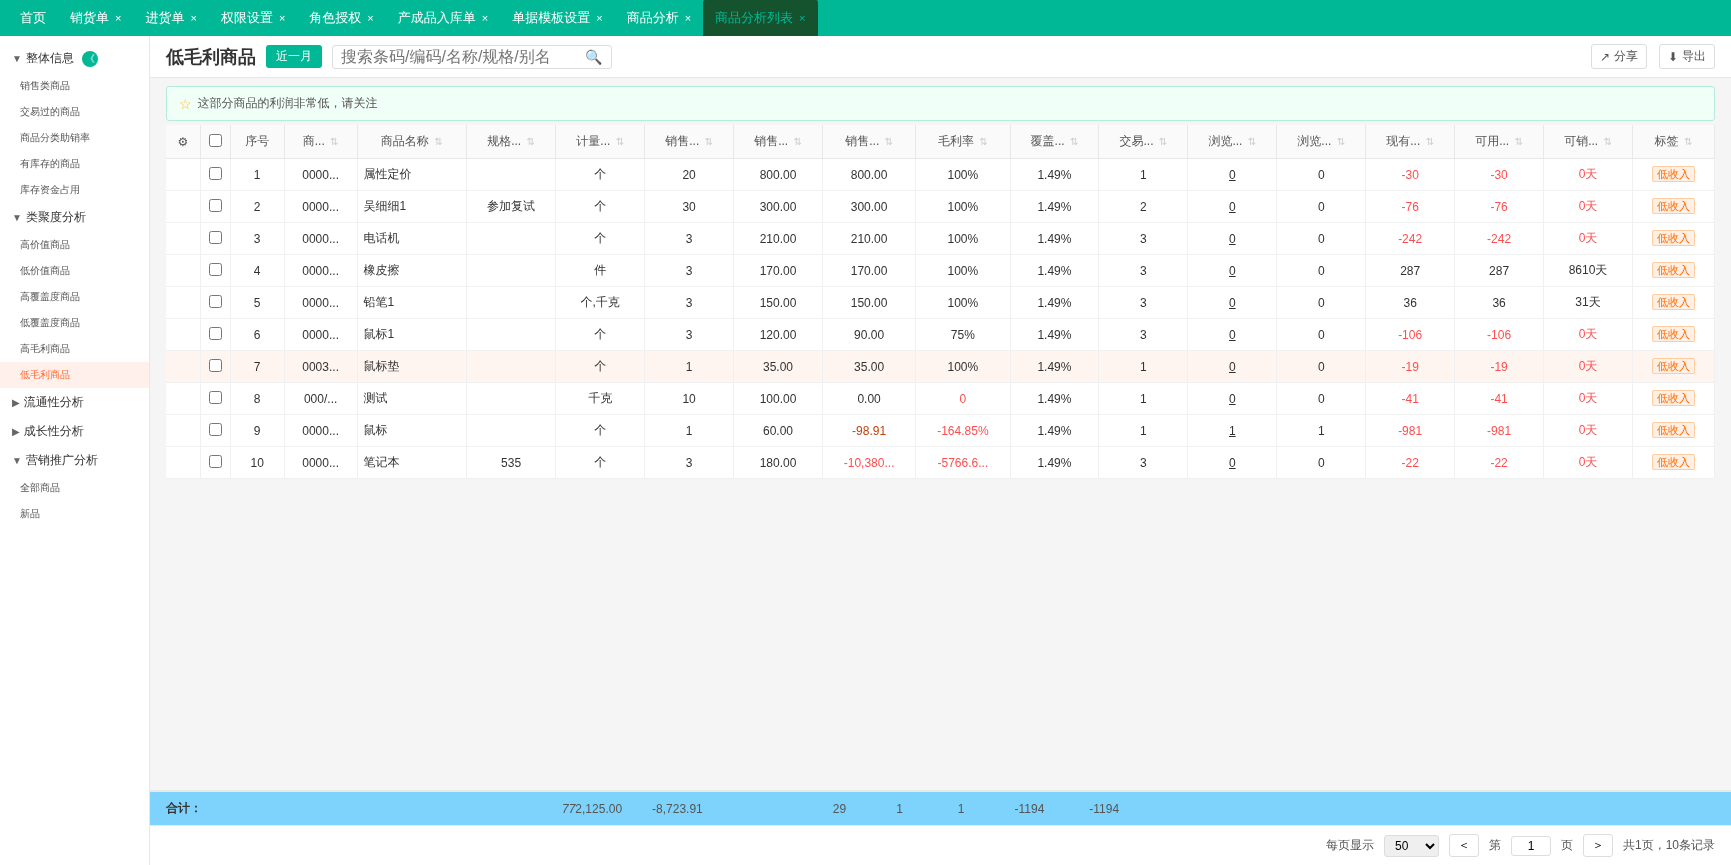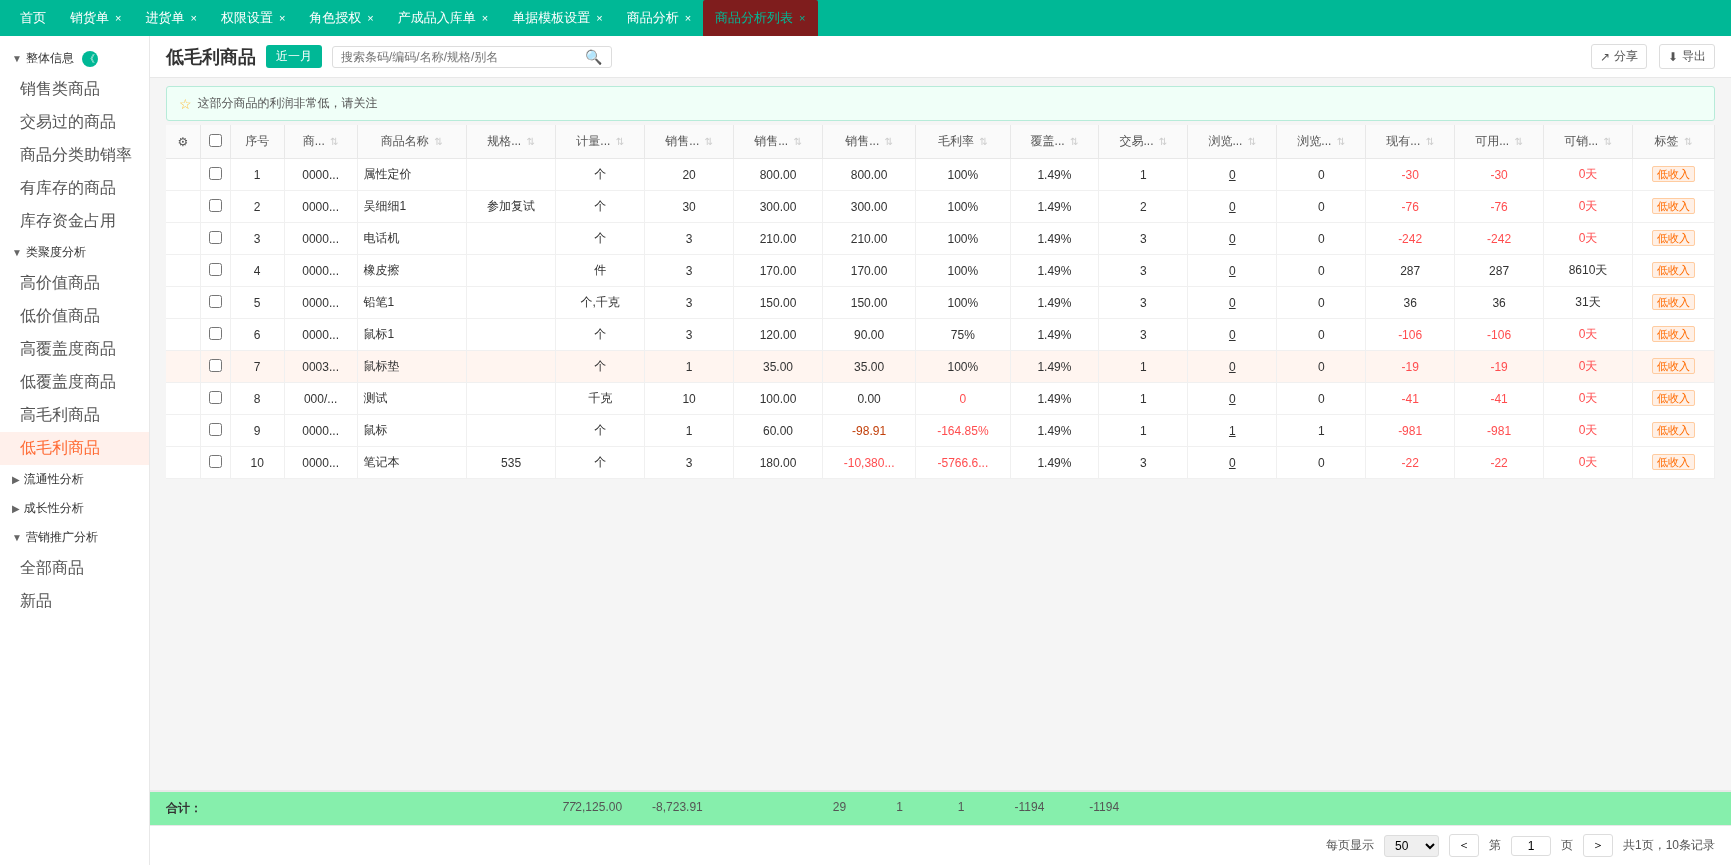--- a/index.html
+++ b/index.html
@@ -19,21 +19,21 @@
       height: 36px;
       line-height: 36px;
       cursor: pointer;
       font-size: 13px;
       white-space: nowrap;
       display: flex;
       align-items: flex-start;
       gap: 4px;
     }
     .top-nav .nav-item.active {
-      background: #7f1d1d;
+      background: #14532d;
       color: #00b896;
       border-radius: 2px 2px 0 0;
     }
     .nav-close { font-size: 11px; margin-left: 2px; }
 
     
     .main-layout {
       display: flex;
       height: calc(100vh - 36px);
     }
@@ -52,21 +52,21 @@
       align-items: center;
       padding: 6px 12px;
       font-size: 12px;
       color: #333;
       cursor: pointer;
       gap: 4px;
     }
     .sidebar-group-title .arrow { font-size: 10px; color: #666; }
     .sidebar-item {
       padding: 6px 12px 6px 20px;
-      font-size: 16px;
+      font-size: 10px;
       color: #555;
       cursor: pointer;
       white-space: nowrap;
     }
     .sidebar-item.active { background: #fff0eb; color: #ff6b35; }
     .collapse-btn {
       width: 16px;
       height: 16px;
       border-radius: 50%;
       background: #00b896;
@@ -116,21 +116,21 @@
       align-items: center;
       border: 1px solid #ddd;
       border-radius: 3px;
       padding: 2px 8px;
       flex: 1;
       max-width: 280px;
     }
     .search-box input {
       border: none;
       outline: none;
-      font-size: 12px;
+      font-size: 16px;
       width: 100%;
       color: #999;
     }
     .search-icon { color: #00b896; font-size: 14px; cursor: pointer; }
     .header-actions {
       margin-left: auto;
       display: flex;
       gap: 12px;
     }
     .action-btn {
@@ -207,23 +207,24 @@
       border-radius: 2px;
       padding: 1px 4px;
       font-size: 11px;
     }
     .days-red { color: #ff4d4f; }
     .underline { text-decoration: underline; cursor: pointer; }
     .checkbox-col { width: 30px; }
 
     
     .footer-total {
-      background: #86efac;
+      background: #7dd3fc;
       border-top: 2px solid #e8e8e8;
       display: flex;
+      align-items: center;
       padding: 8px 16px;
       font-size: 12px;
       color: #555;
     }
     .footer-total .total-label { font-weight: 600; color: #333; margin-right: 20px; }
 
     
     .pagination-bar {
       background: #fff;
       border-top: 1px solid #e8e8e8;

